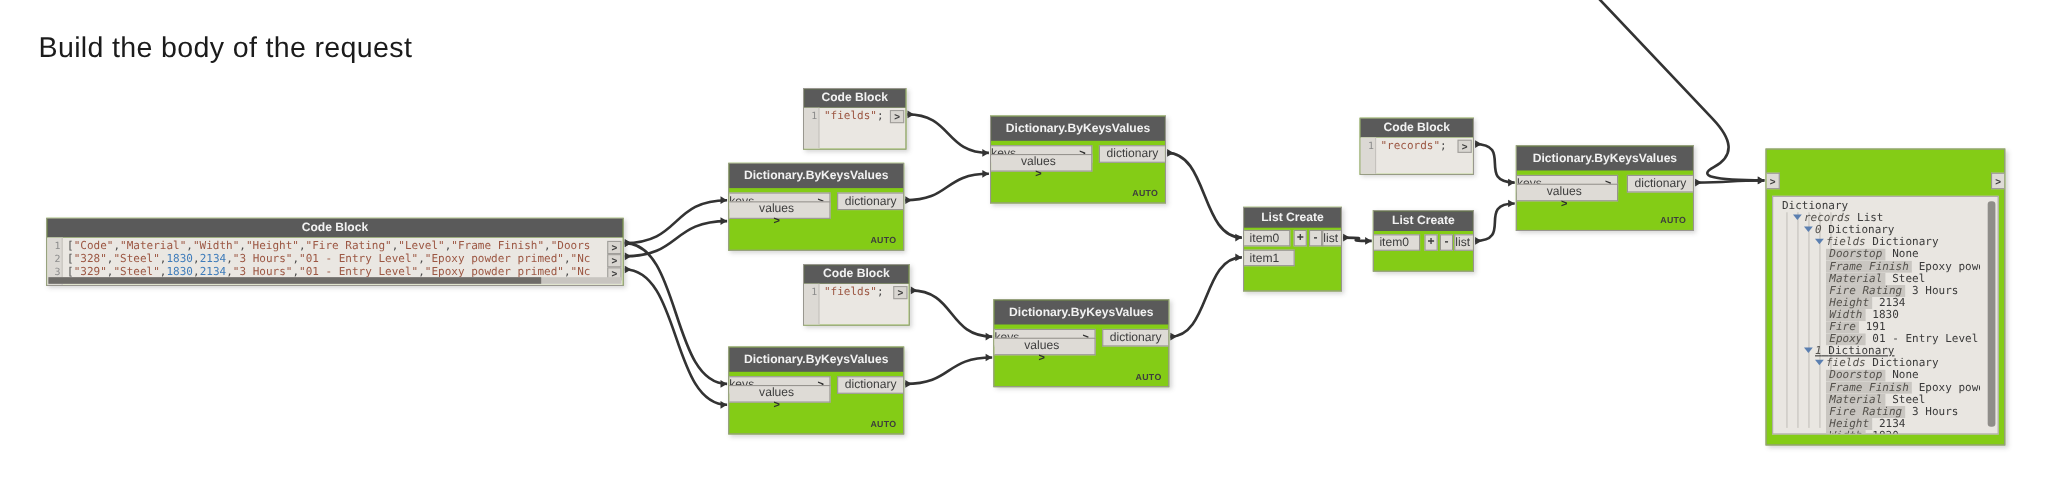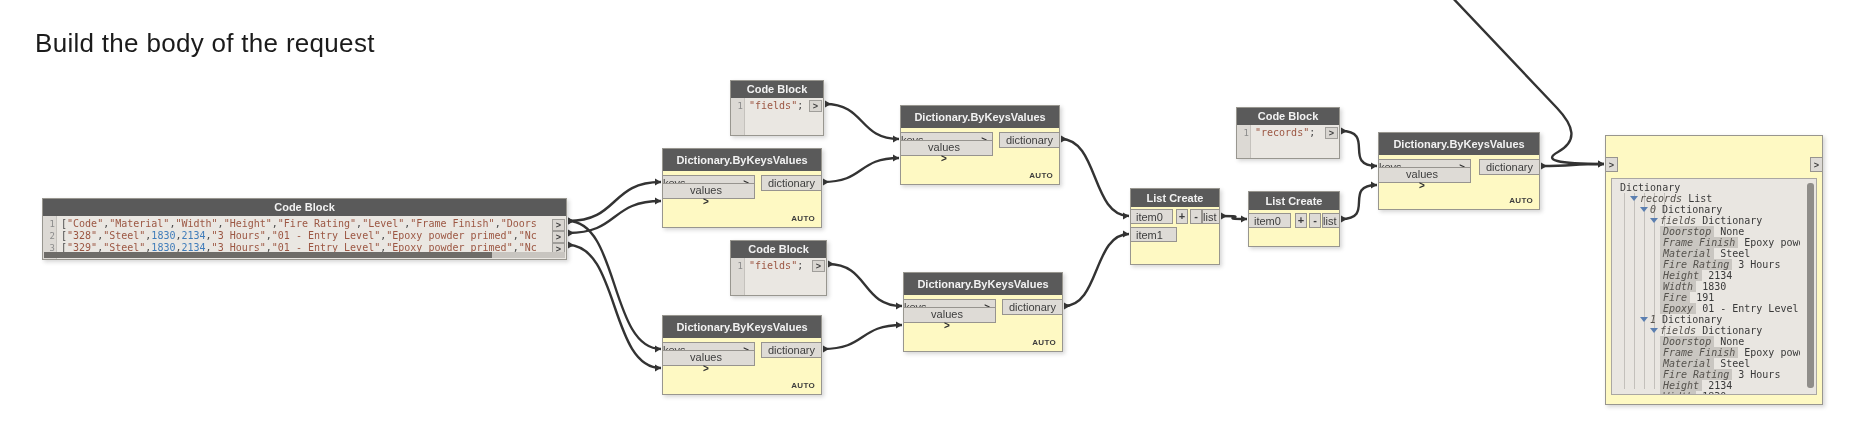--- a/index.html
+++ b/index.html
@@ -6,21 +6,21 @@
   html,body { width:1863px; height:437px; background:#ffffff; overflow:hidden;
     font-family:"Liberation Sans", sans-serif; }
   #canvas { position:relative; width:1863px; height:437px; background:#ffffff;border-radius:27px; }
 
   #heading { position:absolute; left:35px; top:28px; font-size:26px; color:#1b1b1b;
     letter-spacing:0.3px; }
 
   #wires { position:absolute; left:0; top:0; width:1863px; height:437px; z-index:1; }
 
   .node { position:absolute; z-index:2; border:1px solid #98968f;
-    background:#fef9c3; box-shadow:2px 2px 4px rgba(70,70,70,.22); }
+    background:#84cc16; box-shadow:2px 2px 4px rgba(70,70,70,.22); }
   .titlebar { background:#5a5a5a; color:#f2f2f2; font-size:11px; font-weight:bold;
     text-align:center; overflow:hidden; white-space:nowrap; }
 
   
   .cb .titlebar { height:17px; line-height:17px; }
   .cbbody { position:absolute; left:0; right:0; bottom:0; top:17px; background:#eae7e2; }
   .gutter { position:absolute; left:0; top:0; bottom:0; width:14px; background:#dcd9d4;
     border-right:1px solid #c5c2bd; }
   .cbline { position:absolute; left:0; right:15px; height:12px; line-height:12px;
     white-space:pre; overflow:hidden; font-family:"DejaVu Sans Mono", monospace;
@@ -269,21 +269,21 @@
           <div class="wrow" style="padding-left: 20px;"><span class="warrow"></span><span class="wkey">0</span> <span>Dictionary</span></div>
           <div class="wrow" style="padding-left: 30px;"><span class="warrow"></span><span class="wkey">fields</span> <span>Dictionary</span></div>
           <div class="wrow" style="padding-left: 40px;"><span class="wkey wchip">Doorstop</span> <span>None</span></div>
           <div class="wrow" style="padding-left: 40px;"><span class="wkey wchip">Frame Finish</span> <span>Epoxy powder</span></div>
           <div class="wrow" style="padding-left: 40px;"><span class="wkey wchip">Material</span> <span>Steel</span></div>
           <div class="wrow" style="padding-left: 40px;"><span class="wkey wchip">Fire Rating</span> <span>3 Hours</span></div>
           <div class="wrow" style="padding-left: 40px;"><span class="wkey wchip">Height</span> <span>2134</span></div>
           <div class="wrow" style="padding-left: 40px;"><span class="wkey wchip">Width</span> <span>1830</span></div>
           <div class="wrow" style="padding-left: 40px;"><span class="wkey wchip">Fire</span> <span>191</span></div>
           <div class="wrow" style="padding-left: 40px;"><span class="wkey wchip">Epoxy</span> <span>01 - Entry Level</span></div>
-          <div class="wrow" style="padding-left: 20px;"><span class="warrow"></span><span class="wkey">1</span> <span>Dictionary</span></div>
+          <div class="wrow" style="padding-left: 20px; text-decoration: underline;"><span class="warrow"></span><span class="wkey">1</span> <span>Dictionary</span></div>
           <div class="wrow" style="padding-left: 30px;"><span class="warrow"></span><span class="wkey">fields</span> <span>Dictionary</span></div>
           <div class="wrow" style="padding-left: 40px;"><span class="wkey wchip">Doorstop</span> <span>None</span></div>
           <div class="wrow" style="padding-left: 40px;"><span class="wkey wchip">Frame Finish</span> <span>Epoxy powder</span></div>
           <div class="wrow" style="padding-left: 40px;"><span class="wkey wchip">Material</span> <span>Steel</span></div>
           <div class="wrow" style="padding-left: 40px;"><span class="wkey wchip">Fire Rating</span> <span>3 Hours</span></div>
           <div class="wrow" style="padding-left: 40px;"><span class="wkey wchip">Height</span> <span>2134</span></div>
           <div class="wrow" style="padding-left: 40px;"><span class="wkey wchip">Width</span> <span>1830</span></div>
         </div>
       <div class="vthumb"></div>
     </div>

